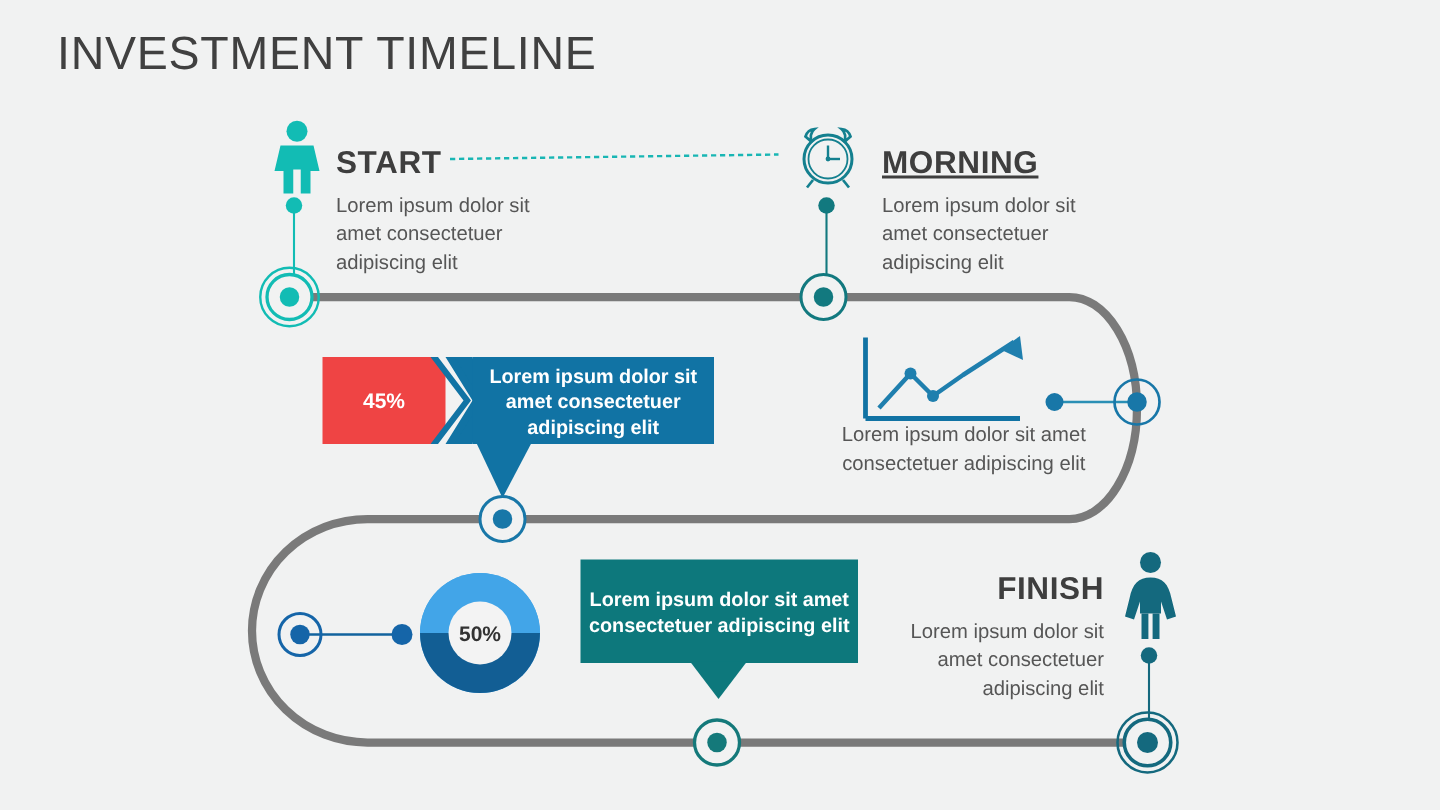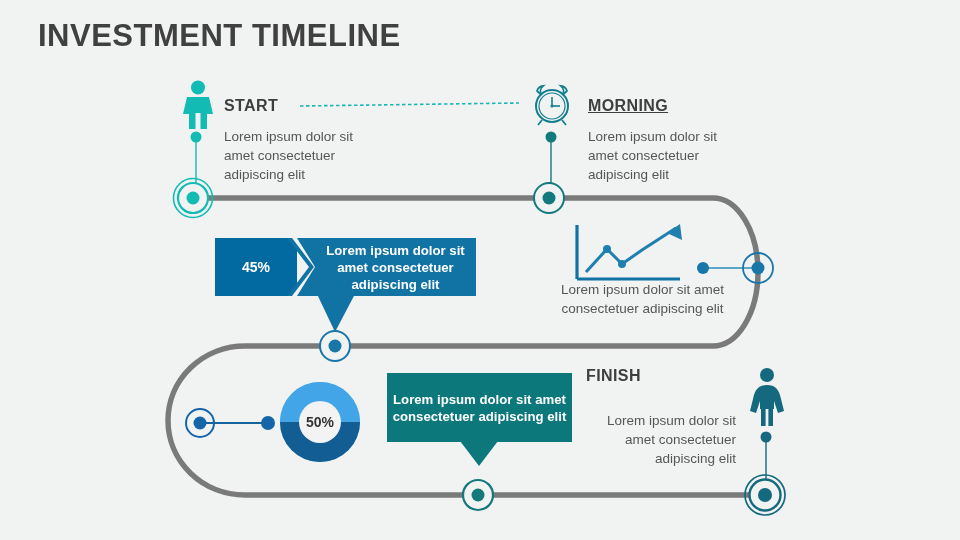--- a/index.html
+++ b/index.html
@@ -6,43 +6,43 @@
   html, body {
     width: 960px; height: 540px;
     background: #f1f2f2;
     font-family: "Liberation Sans", sans-serif;
     overflow: hidden;
   }
   #stage { position: relative; width: 960px; height: 540px; }
 
   #page-title {
     position: absolute; left: 38px; top: 18px;
-    font-size: 31px; font-weight: bold; letter-spacing: 0.5px;
+    font-size: 31px; font-weight: normal; letter-spacing: 0.5px;
     color: #404040;
   }
 
   svg.layer { position: absolute; left: 0; top: 0; width: 960px; height: 540px; }
   #path-layer { z-index: 1; }
   #node-layer { z-index: 4; }
 
   .txt { position: absolute; z-index: 3; }
   .step-title {
-    font-size: 16px; font-weight: bold; color: #3e3e3e; letter-spacing: 0.4px;
+    font-size: 21px; font-weight: bold; color: #3e3e3e; letter-spacing: 0.4px;
   }
   .step-body {
     font-size: 13.5px; color: #565656; line-height: 19px;
   }
 
   
   #chevron-callout {
     position: absolute; left: 215px; top: 238px; width: 261px; height: 58px; z-index: 3;
   }
   #chevron-pct-panel {
     position: absolute; left: 0; top: 0; width: 82px; height: 58px;
-    background: #0369a1;
+    background: #ef4444;
     display: flex; align-items: center; justify-content: center;
   }
   #chevron-pct-label { color: #ffffff; font-size: 14px; font-weight: bold; }
   #chevron-arrow {
     position: absolute; left: 72px; top: 0; width: 34px; height: 58px;
   }
   #chevron-text-panel {
     position: absolute; left: 100px; top: 0; width: 161px; height: 58px;
     background: #1173a4; display: flex; align-items: center; justify-content: center;
   }
@@ -177,21 +177,21 @@
   </svg>
   <div class="txt step-title" style="left:588px; top:97px;text-decoration:underline;">MORNING</div>
   <div class="txt step-body" style="left:588px; top:127px; width:152px;">Lorem ipsum dolor sit amet consectetuer adipiscing elit</div>
 
   <svg class="icon-svg" style="left:749px; top:367px; width:36px; height:60px;" viewBox="0 0 36 60">
     <circle cx="18" cy="8" r="7" fill="#14697e"></circle>
     <path d="M 18 18 C 10 18 6 22 4 32 L 1 44 L 7 46 L 11 34 L 11 42 L 25 42 L 25 34 L 29 46 L 35 44 L 32 32 C 30 22 26 18 18 18 Z" fill="#14697e"></path>
     <rect x="12" y="42" width="4.6" height="17" fill="#14697e"></rect>
     <rect x="19.4" y="42" width="4.6" height="17" fill="#14697e"></rect>
   </svg>
-  <div class="txt step-title" style="left:586px; top:367px; width:150px; text-align:left;">FINISH</div>
+  <div class="txt step-title" style="left:586px; top:381px; width:150px; text-align:right;">FINISH</div>
   <div class="txt step-body" style="left:576px; top:411px; width:160px; text-align:right;">Lorem ipsum dolor sit amet consectetuer adipiscing elit</div>
 
   <svg class="layer" id="node-layer" viewBox="0 0 960 540">
 
     <g>
       <circle cx="193" cy="198" r="19.5" fill="none" stroke="#12bcb4" stroke-width="1.6"></circle>
       <circle cx="193" cy="198" r="15" fill="#f1f2f2" stroke="#12bcb4" stroke-width="2.2"></circle>
       <circle cx="193" cy="198" r="6.5" fill="#12bcb4"></circle>
     </g>
 

